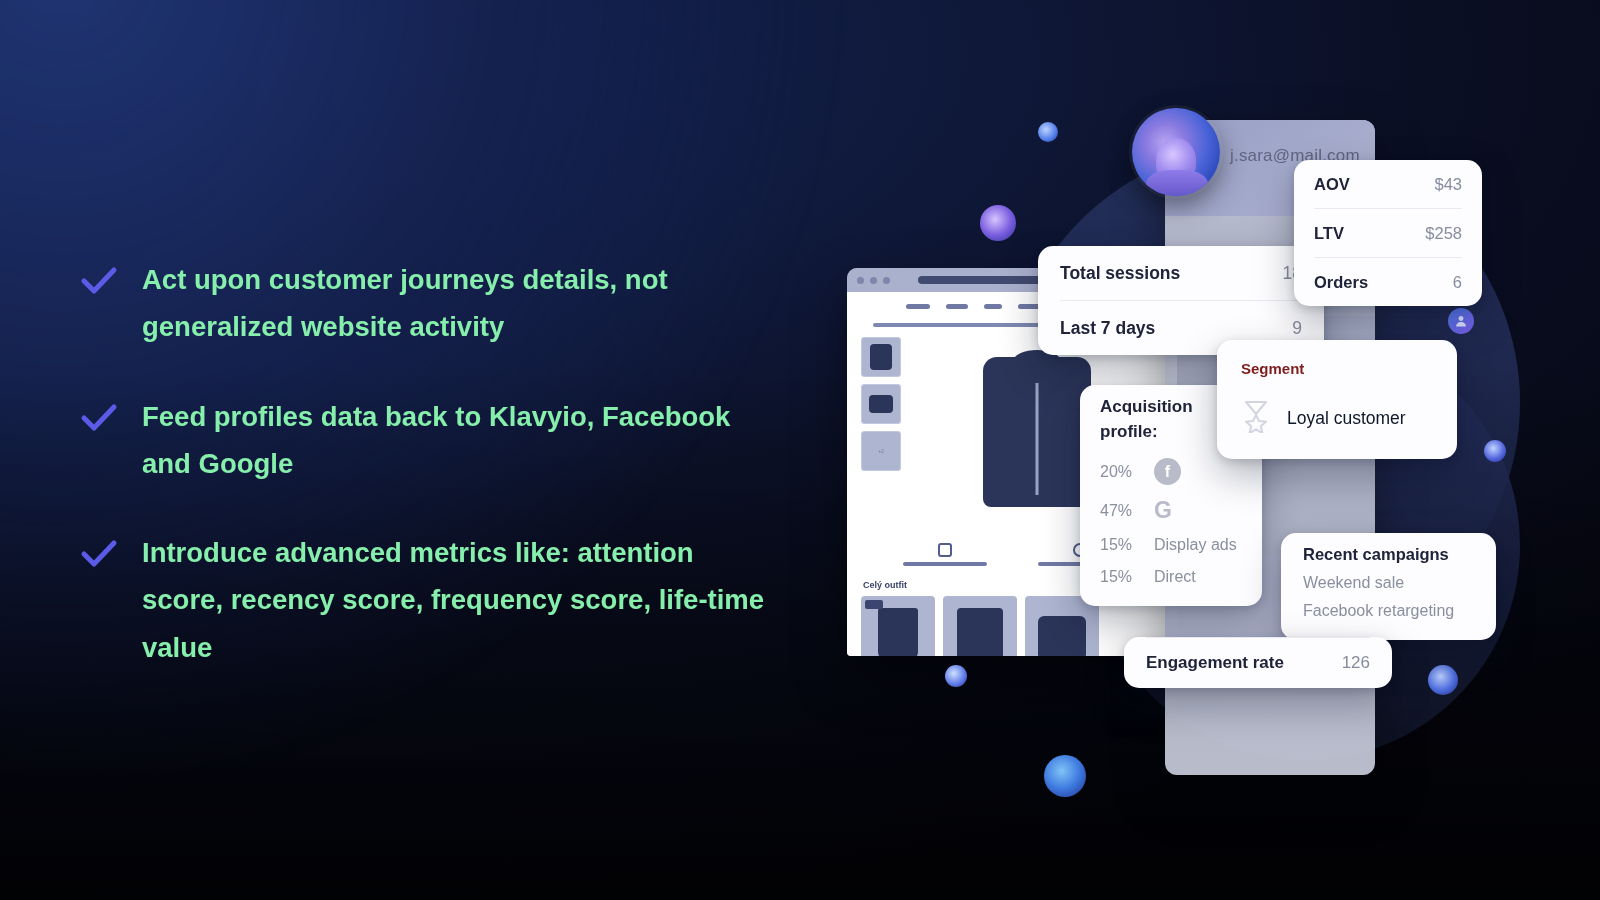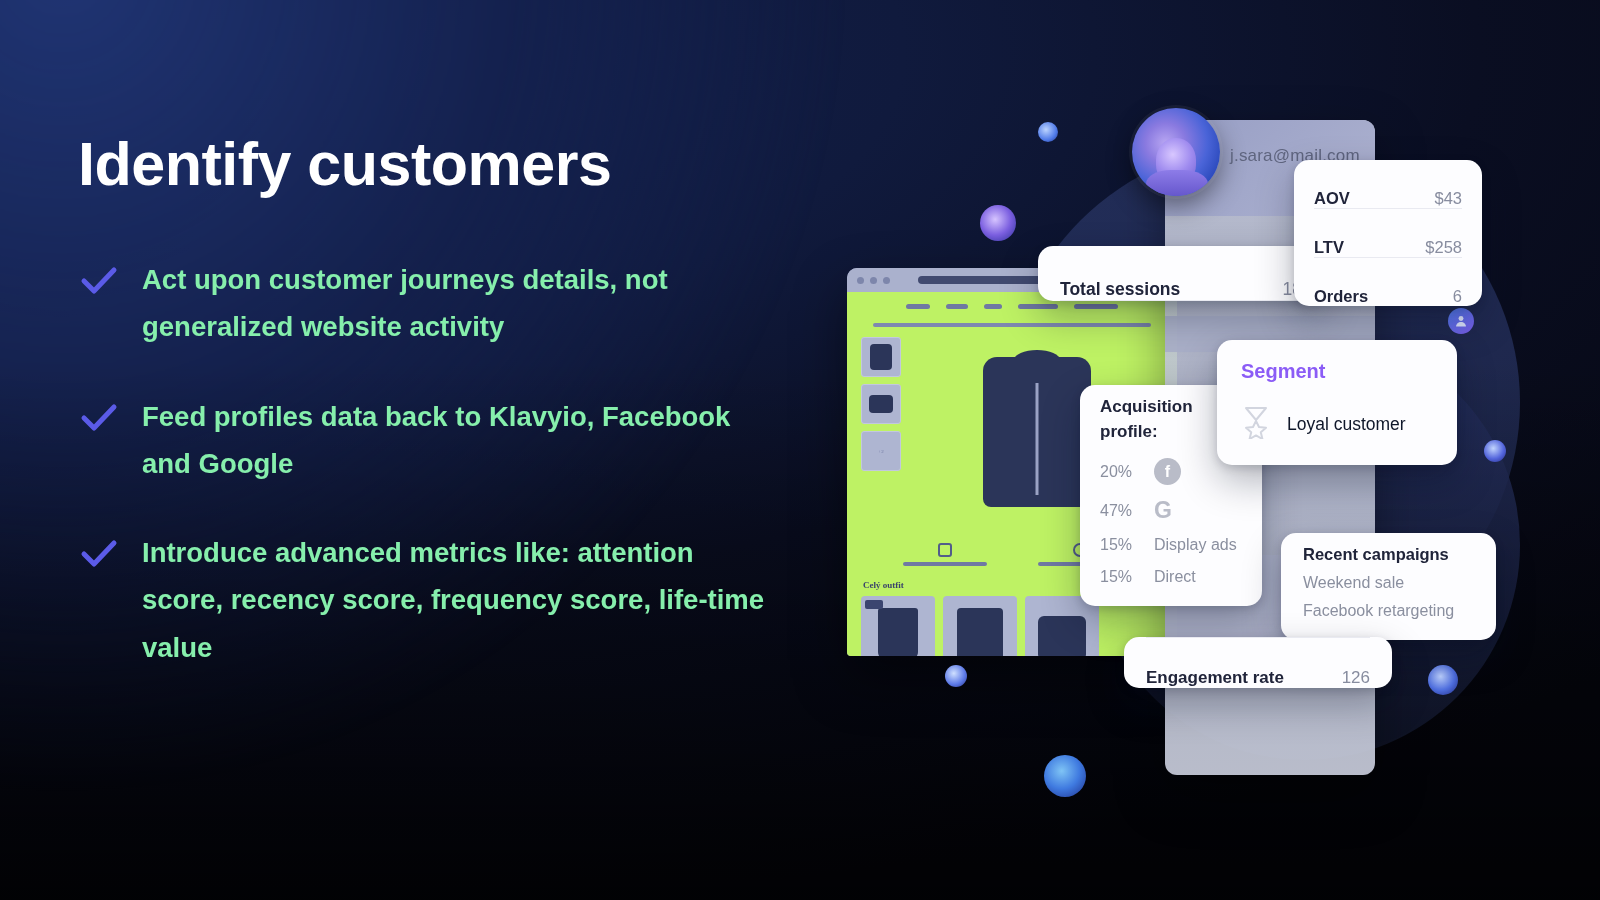--- a/index.html
+++ b/index.html
@@ -53,21 +53,21 @@
 
   
   .browser{
     position:absolute; left:27px; top:268px; width:330px; height:388px;
     background:#9aa2c4; border-radius:10px 10px 4px 4px; overflow:hidden;
     box-shadow:0 22px 54px rgba(0,0,0,.45);
   }
   .browser-bar{height:24px;background:#aab1cd;display:flex;align-items:center;padding:0 10px;gap:6px;}
   .dot{width:7px;height:7px;border-radius:50%;background:#7d86ab;}
   .url{flex:1;height:8px;border-radius:5px;background:#414a70;margin-left:22px;margin-right:10px;}
-  .browser-body{background:#bef264;height:100%;position:relative;font-family:Liberation Serif, serif;}
+  .browser-body{background:#ffffff;height:100%;position:relative;}
   .bnav{display:flex;gap:16px;justify-content:center;padding:12px 0 8px;}
   .bnav span{display:block;height:5px;border-radius:3px;background:#6f79a3;filter:blur(.6px);}
   .bcrumb{height:4px;margin:6px 26px 10px;border-radius:3px;background:#7e88b0;filter:blur(.6px);}
   .bmain{display:flex;padding:0 14px;gap:10px;}
   .thumbs{display:flex;flex-direction:column;gap:7px;}
   .thumb{width:40px;height:40px;background:#aeb5d1;border:1px solid #c2c8de;border-radius:3px;display:flex;align-items:center;justify-content:center;}
   .garment{background:#2b3559;border-radius:4px;}
   .hero{flex:1;height:190px;display:flex;align-items:center;justify-content:center;}
   .hoodie{width:108px;height:150px;background:#2b3559;border-radius:14px 14px 8px 8px;position:relative;}
   .hoodie:before{content:"";position:absolute;left:50%;top:-7px;transform:translateX(-50%);width:46px;height:20px;background:#2b3559;border-radius:50% 50% 0 0;}
@@ -114,36 +114,36 @@
   }
 
   
   .bub{position:absolute;border-radius:50%;overflow:hidden;}
 
   
   .card{
     position:absolute; background:#fdfdff; border-radius:15px;
     box-shadow:0 16px 38px rgba(8,12,34,.30), 0 3px 10px rgba(8,12,34,.16);
   }
-  .row{display:flex;align-items:flex-end;justify-content:space-between;gap:26px;}
+  .row{display:flex;align-items:center;justify-content:space-between;gap:26px;}
   .row .k{font-weight:700;color:#20243a;}
   .row .v{color:#878c9f;font-weight:400;}
   .divider{height:1px;background:#e9eaf1;}
 
   
   .c-metrics{left:474px; top:160px; width:188px; padding:0 20px;}
   .c-metrics .row{height:48px;font-size:16.5px;}
 
   
   .c-sessions{left:218px; top:246px; width:286px; padding:0 22px;}
   .c-sessions .row{height:54px;font-size:17.5px;}
 
   
   .c-segment{left:397px; top:340px; width:240px; padding:20px 24px 22px;}
-  .c-segment .t{font-size:20px;font-weight:700;color:#8b5cf6;}
+  .c-segment .t{font-size:15px;font-weight:700;color:#7f1d1d;}
   .c-segment .s{display:flex;align-items:center;gap:16px;margin-top:22px;}
   .c-segment .s .lbl{font-size:17.5px;color:#0f172a;}
 
   
   .c-acq{left:260px; top:385px; width:182px; padding:10px 0 20px 20px;}
   .c-acq .t{font-size:17px;font-weight:700;color:#20243a;line-height:1.45;}
   .c-acq .ar{display:flex;align-items:center;gap:12px;margin-top:14px;font-size:16px;color:#8a8f9f;}
   .c-acq .pct{min-width:42px;}
   .badge{width:27px;height:27px;border-radius:50%;background:#b9bcc8;display:flex;align-items:center;justify-content:center;color:#fff;font-weight:700;font-size:16px;}
   .gicon{font-size:23px;font-weight:700;color:#b9bcc8;line-height:1;}
@@ -169,21 +169,21 @@
 
 <div class="bg-root">
   <div class="bg-wedge"></div>
   <div class="bg-circle"></div>
   <div class="bg-circle2"></div>
   <div class="bg-vignette"></div>
 </div>
 
 <div class="left">
   <h1 class="headline">
-    <span>Identify customers</span><br>
+    <br>
   </h1>
 
   <div class="bullets">
     <div class="bullet">
       <span class="check">
         <svg width="42" height="42" viewBox="0 0 42 42">
             <path d="M6 21 L16 31 L36 10" fill="none" stroke="#5b5be8" stroke-width="5" stroke-linecap="round" stroke-linejoin="round"></path>
           </svg>
       </span>
       <span class="btext">Act upon customer journeys details, not generalized website activity</span>
@@ -288,20 +288,24 @@
         <path d="M2.4 14.4c0-3.1 2.5-5.2 5.6-5.2s5.6 2.1 5.6 5.2z"></path>
       </svg>
   </div>
 
   <div class="card c-sessions">
     <div class="row">
       <span class="k">Total sessions</span>
       <span class="v">18</span>
     </div>
     <div class="divider"></div>
+    <div class="row">
+      <span class="k">Last 7 days</span>
+      <span class="v">9</span>
+    </div>
   </div>
 
   <div class="card c-metrics">
     <div class="row">
       <span class="k">AOV</span>
       <span class="v">$43</span>
     </div>
     <div class="divider"></div>
     <div class="row">
       <span class="k">LTV</span>

